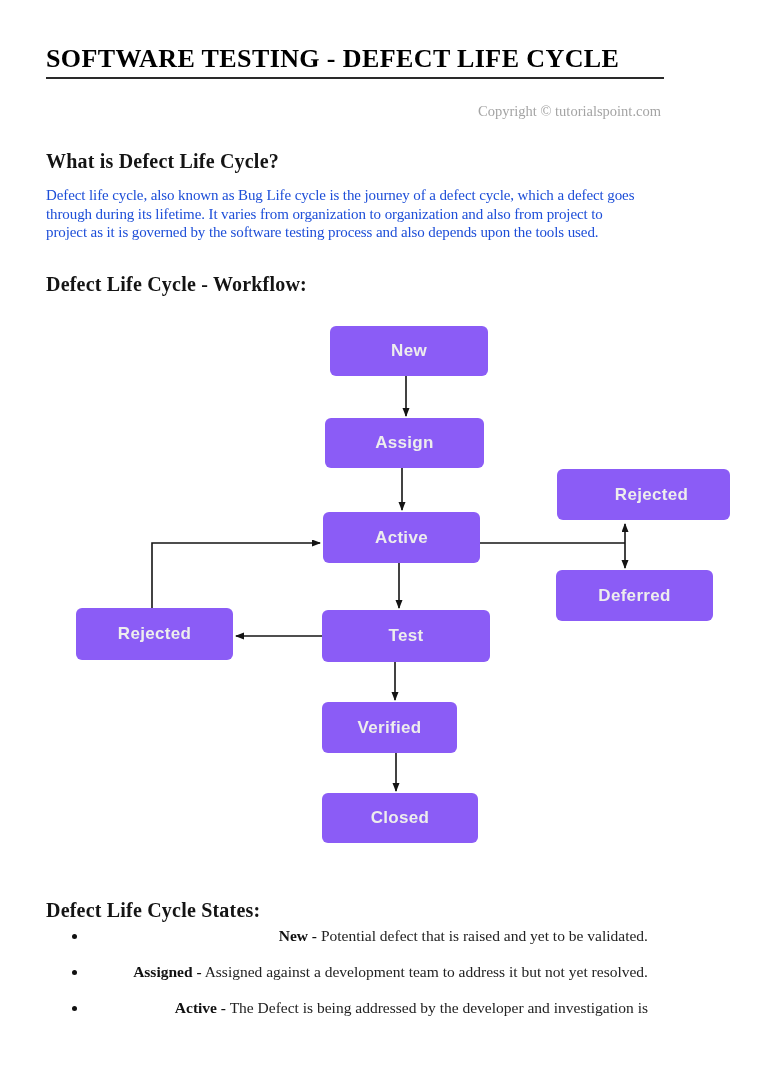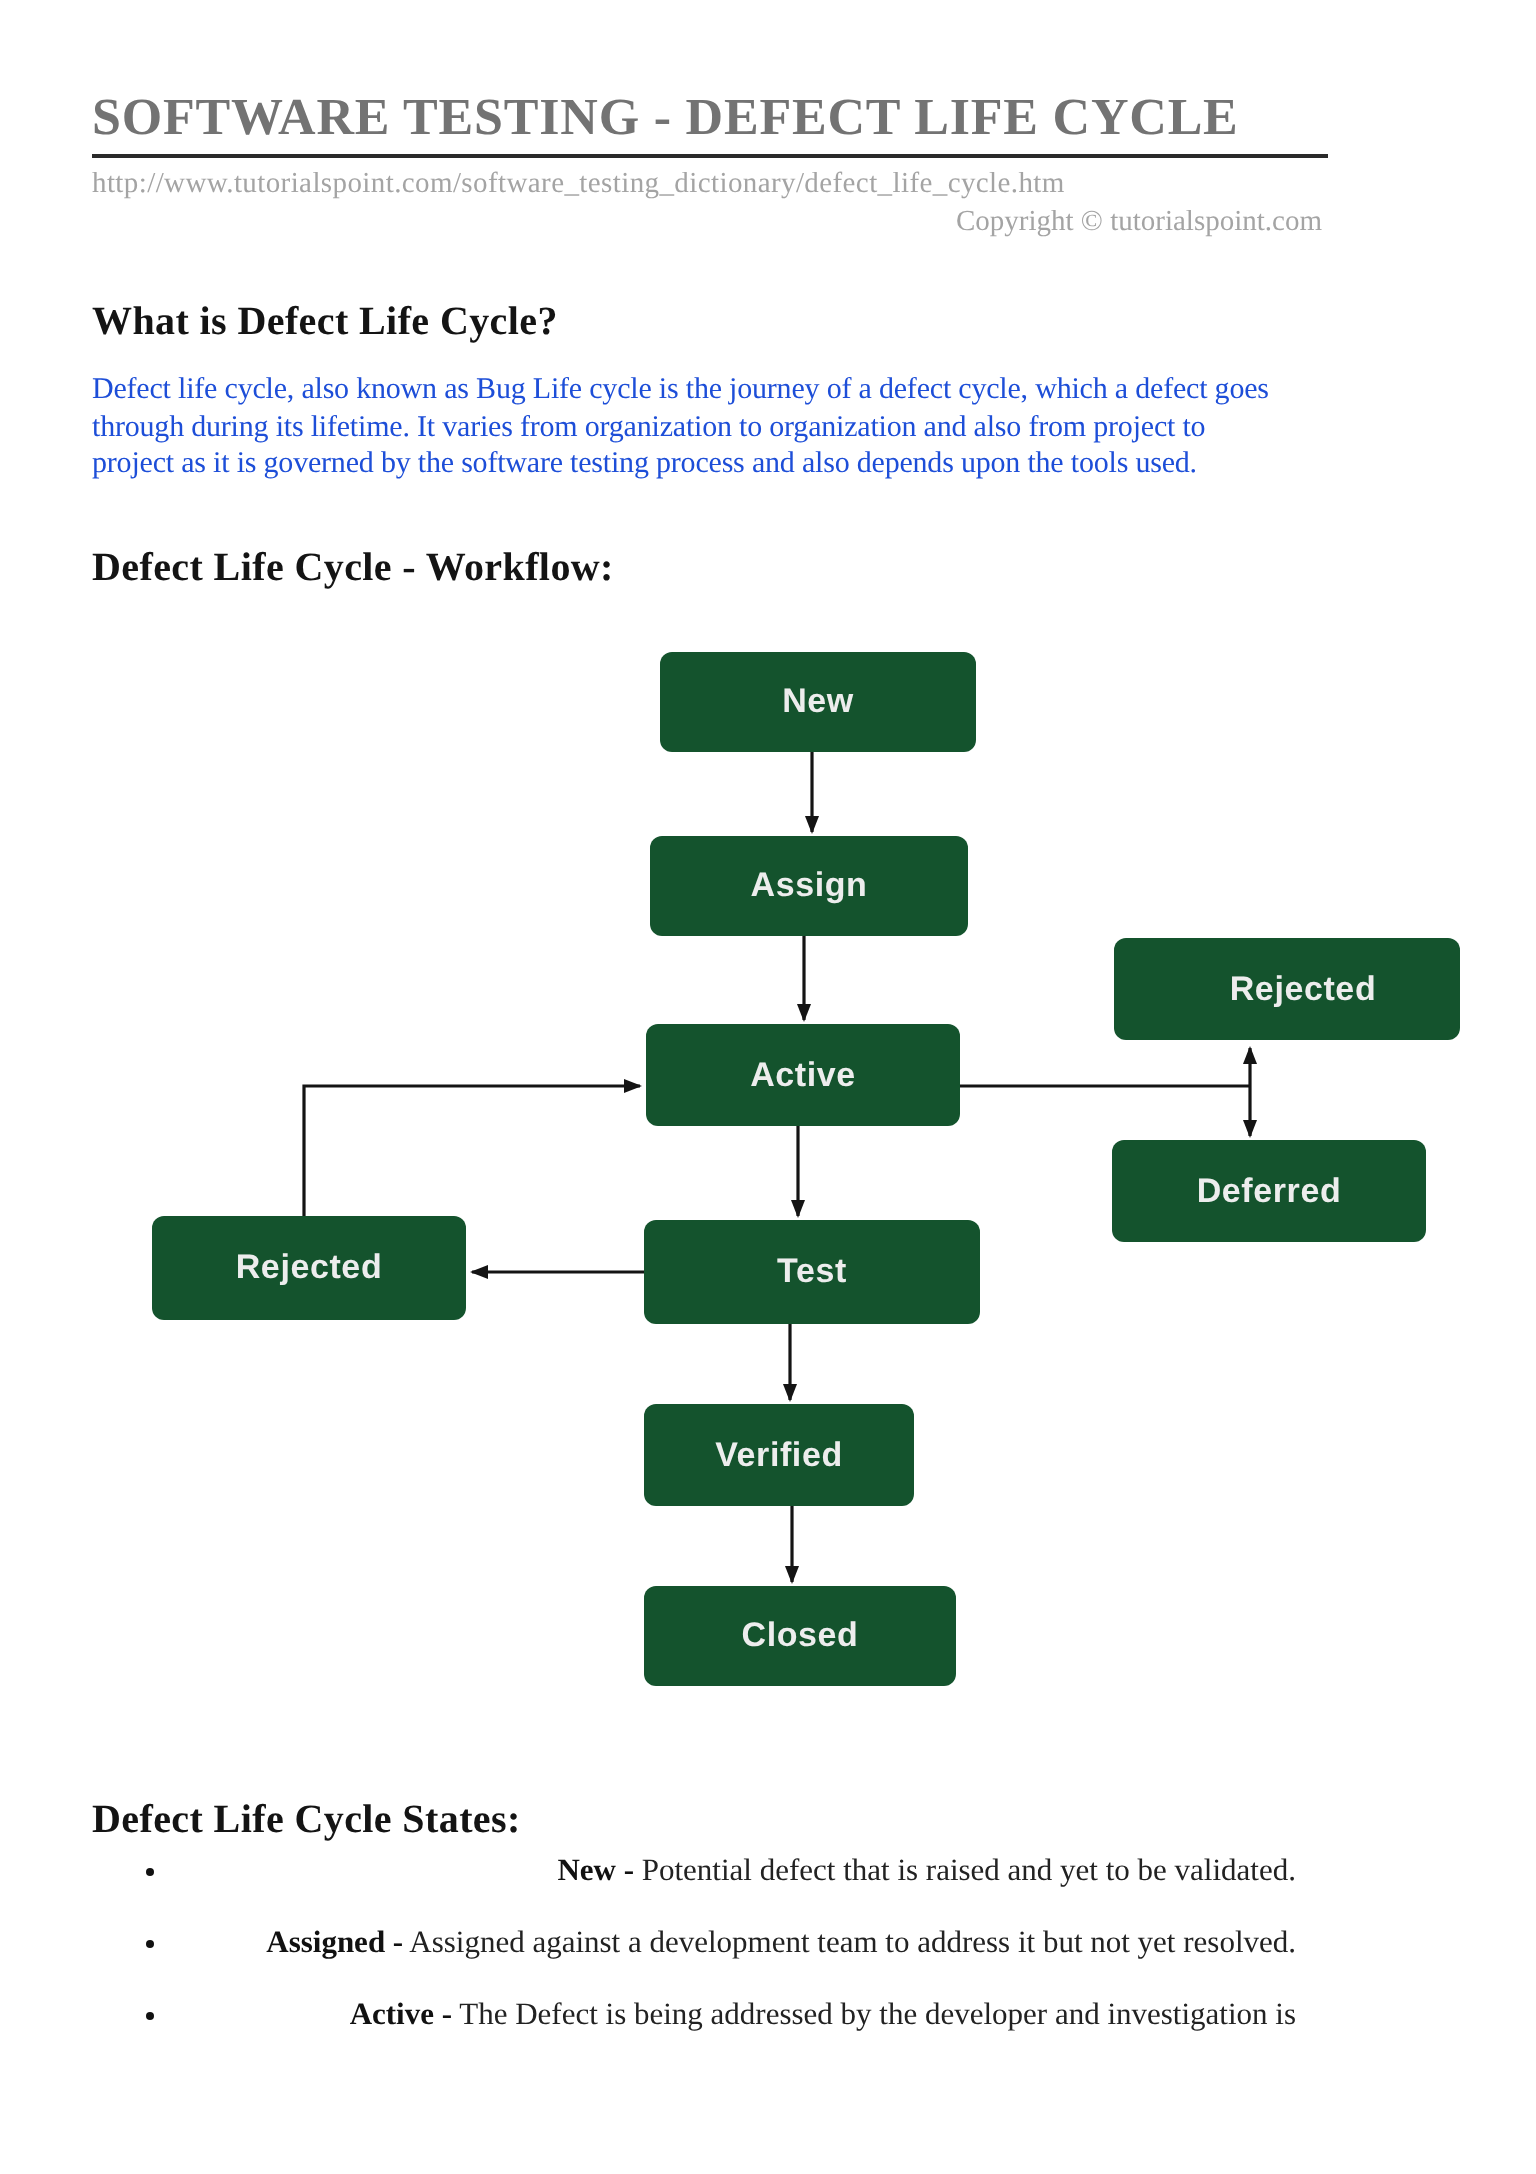--- a/index.html
+++ b/index.html
@@ -6,21 +6,21 @@
   .page{
     position:relative;
     width:768px;height:1087px;
     background:#ffffff;
     overflow:hidden;
     font-family:"Liberation Serif", serif;
     color:#1d1d1d;
   }
   .doc-title{
     position:absolute;left:46px;top:44px;width:640px;
-    font-size:26px;font-weight:bold;color:#737373;
+    font-size:26px;font-weight:bold;color:#000000;
     letter-spacing:0.4px;white-space:nowrap;
   }
   .title-rule{
     position:absolute;left:46px;top:77px;width:618px;height:2px;
     background:#2a2a2a;
   }
   .source-url{
     position:absolute;left:46px;top:84px;width:640px;
     font-size:14.5px;color:#a4a4a4;letter-spacing:0.2px;white-space:nowrap;
   }
@@ -37,21 +37,21 @@
   #h2-workflow{top:273px;}
   #h2-states{top:899px;}
   .body-par{
     position:absolute;left:46px;top:186px;width:600px;
     font-size:15px;line-height:18.5px;color:#1d4ed8;
     letter-spacing:-0.1px;
   }
   
   .flow-node{
     position:absolute;
-    background:#14532d;
+    background:#8b5cf6;
     border-radius:6px;
     display:flex;align-items:center;justify-content:center;
     font-family:"Liberation Sans", sans-serif;
     font-size:17px;font-weight:bold;color:#ededed;
     letter-spacing:0.3px;
   }
   #node-new     {left:330px;top:326px;width:158px;height:50px;}
   #node-assign  {left:325px;top:418px;width:159px;height:50px;}
   #node-active  {left:323px;top:512px;width:157px;height:51px;}
   #node-rejected{left:557px;top:469px;width:157px;height:51px;padding-left:16px;}
@@ -74,21 +74,20 @@
   .states-list li::marker{color:#111;}
   .state-term{font-weight:bold;color:#111111;}
 </style>
 </head>
 <body>
 
 <div class="page">
 
   <div class="doc-title">SOFTWARE TESTING - DEFECT LIFE CYCLE</div>
   <div class="title-rule"></div>
-  <div class="source-url">http://www.tutorialspoint.com/software_testing_dictionary/defect_life_cycle.htm</div>
   <div class="copyright-line">Copyright © tutorialspoint.com</div>
 
   <div class="h2" id="h2-whatis">What is Defect Life Cycle?</div>
   <div class="body-par">Defect life cycle, also known as Bug Life cycle is the journey of a defect cycle, which a defect goes through during its lifetime. It varies from organization to organization and also from project to project as it is governed by the software testing process and also depends upon the tools used.</div>
 
   <div class="h2" id="h2-workflow">Defect Life Cycle - Workflow:</div>
 
   <svg class="arrow-layer" width="768" height="1087" viewBox="0 0 768 1087">
     <defs>
       <marker id="ah" markerWidth="9" markerHeight="8" refX="8" refY="3.5" orient="auto" markerUnits="userSpaceOnUse">

